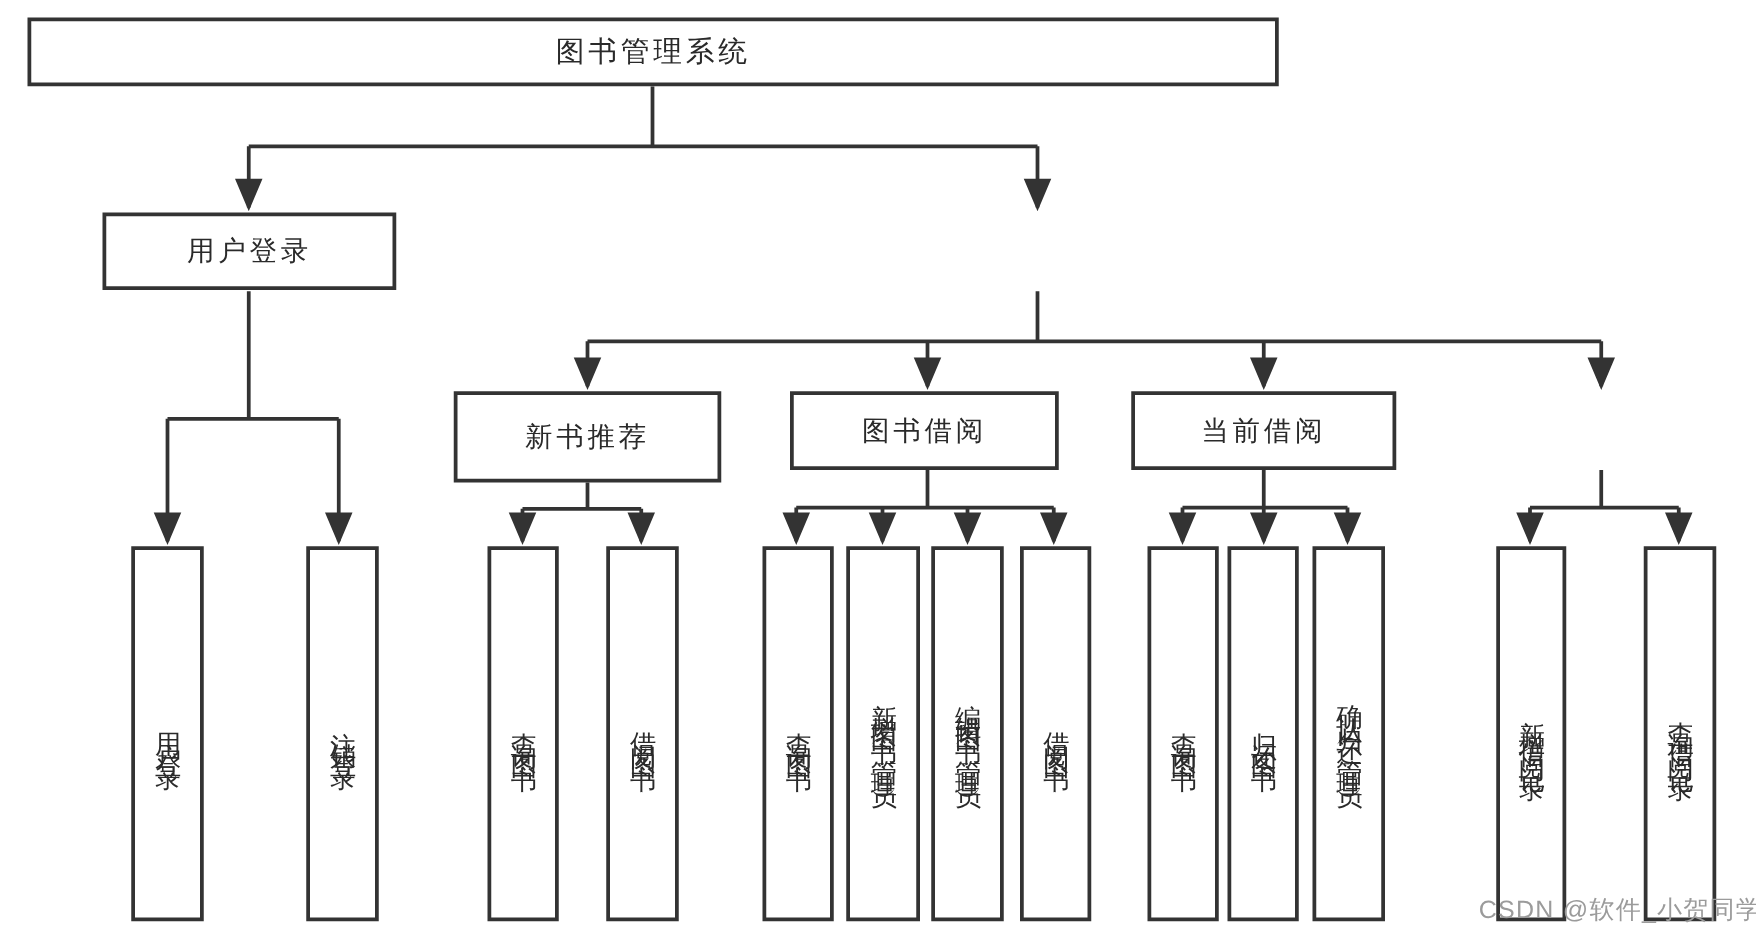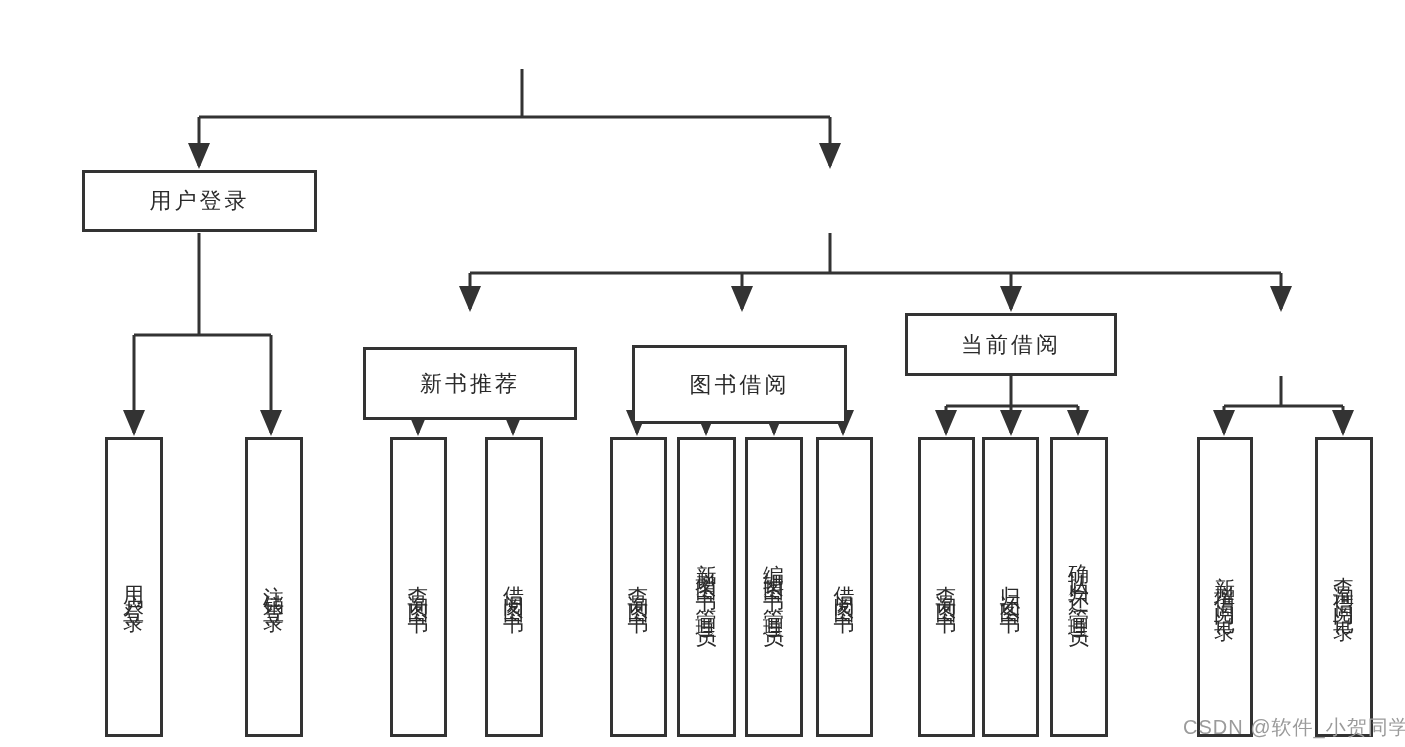--- a/index.html
+++ b/index.html
@@ -45,22 +45,22 @@
     writing-mode: vertical-rl;
     text-orientation: mixed;
     font-size: 21px;
     letter-spacing: 9px;
     line-height: 1;
   }
   
   #n-root            { left: 22px;   top: 14px;  width: 1001px; height: 55px; }
   #n-user-login      { left: 82px;   top: 170px; width: 235px;  height: 62px; }
   #n-book-mgmt       { left: 712px;  top: 170px; width: 235px;  height: 62px; }
-  #n-new-book-rec    { left: 363px;  top: 313px; width: 214px;  height: 73px; margin-top: 34px; }
-  #n-book-borrow     { left: 632px;  top: 313px; width: 215px;  height: 79px; margin-top: 32px; }
+  #n-new-book-rec    { left: 363px;  top: 313px; width: 214px;  height: 73px; }
+  #n-book-borrow     { left: 632px;  top: 313px; width: 215px;  height: 63px; }
   #n-current-borrow  { left: 905px;  top: 313px; width: 212px;  height: 63px; }
   #n-borrow-record   { left: 1173px; top: 313px; width: 215px;  height: 63px; }
   #n-leaf-user-login { left: 105px;  top: 437px; width: 58px;   height: 300px; }
   #n-leaf-logout     { left: 245px;  top: 437px; width: 58px;   height: 300px; }
   #n-rec-query       { left: 390px;  top: 437px; width: 57px;   height: 300px; }
   #n-rec-borrow      { left: 485px;  top: 437px; width: 58px;   height: 300px; }
   #n-bb-query        { left: 610px;  top: 437px; width: 57px;   height: 300px; }
   #n-bb-add          { left: 677px;  top: 437px; width: 59px;   height: 300px; }
   #n-bb-edit         { left: 745px;  top: 437px; width: 58px;   height: 300px; }
   #n-bb-borrow       { left: 816px;  top: 437px; width: 57px;   height: 300px; }
@@ -100,20 +100,23 @@
              M1000 286 L1022 286 L1011 312 Z  M1270 286 L1292 286 L1281 312 Z
              M123 410 L145 410 L134 436 Z  M260 410 L282 410 L271 436 Z
              M407 410 L429 410 L418 436 Z  M502 410 L524 410 L513 436 Z
              M626 410 L648 410 L637 436 Z  M695 410 L717 410 L706 436 Z
              M763 410 L785 410 L774 436 Z  M832 410 L854 410 L843 436 Z
              M935 410 L957 410 L946 436 Z  M1000 410 L1022 410 L1011 436 Z
              M1067 410 L1089 410 L1078 436 Z
              M1213 410 L1235 410 L1224 436 Z  M1332 410 L1354 410 L1343 436 Z" fill="#333333" stroke="none"></path>
   </svg>
 
+  <div class="node h title" id="n-root">
+    <span>图书管理系统</span>
+  </div>
 
   <div class="node h" id="n-user-login">
     <span>用户登录</span>
   </div>
 
   <div class="node h" id="n-new-book-rec">
     <span>新书推荐</span>
   </div>
   <div class="node h" id="n-book-borrow">
     <span>图书借阅</span>

